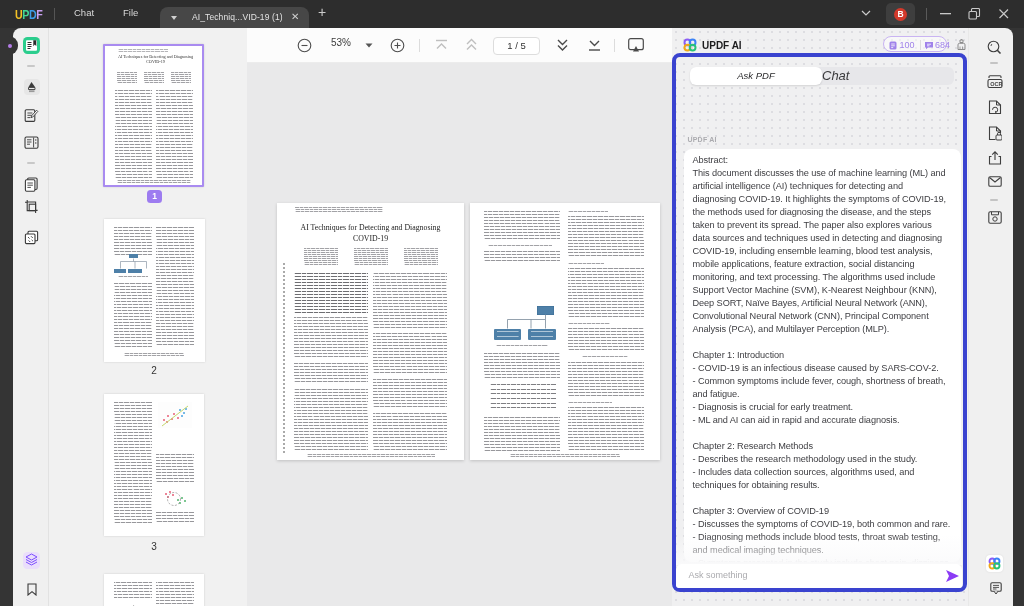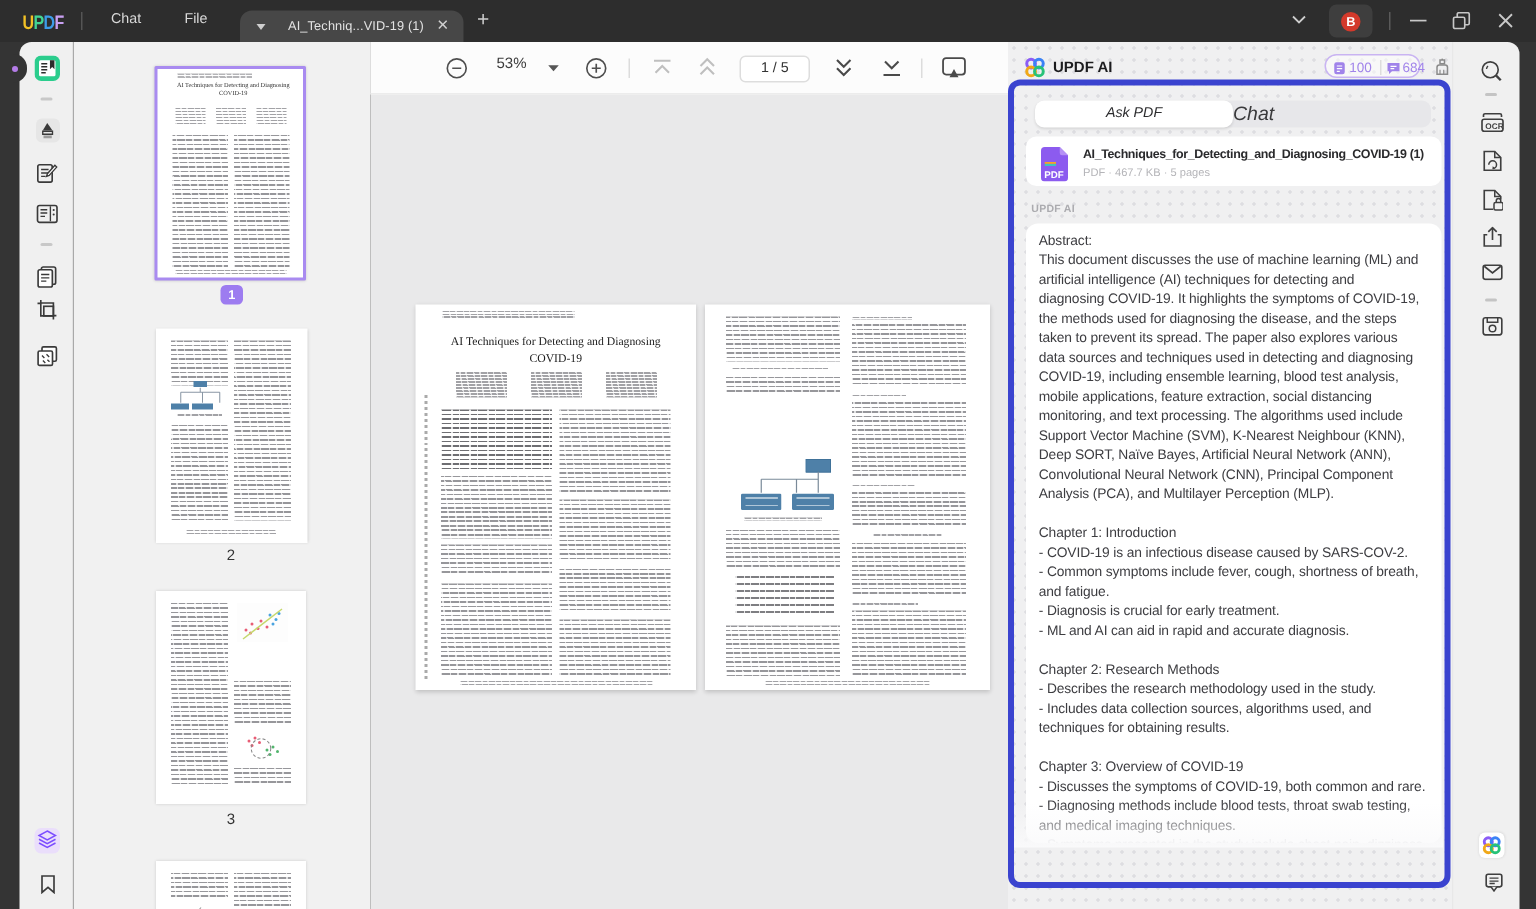--- a/index.html
+++ b/index.html
@@ -337,31 +337,20 @@
     </div>
     <svg id="broom" width="11" height="12">
       <path d="M4 1 h3 v2.5 h-3 Z M5.5 0.8 v-1" stroke="#8a8a8a" stroke-width="1" fill="none"></path>
       <path d="M2 5.8 a1.5 1.5 0 0 1 1.5-1.5 h4 a1.5 1.5 0 0 1 1.5 1.5 v4.7 h-7 Z" stroke="#8a8a8a" stroke-width="1" fill="none"></path>
       <path d="M4 7.5 v3 M6.5 7.5 v3" stroke="#8a8a8a" stroke-width="0.8"></path>
     </svg>
     <div id="aipanel">
       <div id="tabs">
         <div id="tab-ask">Ask PDF</div>
         <div id="tab-chat">Chat</div>
-      </div>
-      <div id="filecard">
-        <svg class="abs" style="left:10px; top:7px;" width="18" height="23">
-          <path d="M0 2.5 A2.5 2.5 0 0 1 2.5 0 H12.5 L18 5.5 V20.5 A2.5 2.5 0 0 1 15.5 23 H2.5 A2.5 2.5 0 0 1 0 20.5 Z" fill="#8c5bef"></path>
-          <path d="M12.5 0 L18 5.5 H14 A1.5 1.5 0 0 1 12.5 4 Z" fill="#b591f5"></path>
-          <rect x="2.5" y="10" width="7.5" height="1.2" fill="#f5a623"></rect>
-          <rect x="2.5" y="11.4" width="7.5" height="1.2" fill="#35d0ba"></rect>
-          <text x="2.2" y="20.4" font-size="6.5" font-weight="bold" fill="#fff" font-family="Liberation Sans">PDF</text>
-        </svg>
-        <div id="fname">AI_Techniques_for_Detecting_and_Diagnosing_COVID-19 (1)</div>
-        <div id="fsub">PDF · 467.7 KB · 5 pages</div>
       </div>
       <div id="ailabel">UPDF AI</div>
       <div id="msgcard">
         <div id="msgtext">Abstract:<br>
 This document discusses the use of machine learning (ML) and<br>
 artificial intelligence (AI) techniques for detecting and<br>
 diagnosing COVID-19. It highlights the symptoms of COVID-19,<br>
 the methods used for diagnosing the disease, and the steps<br>
 taken to prevent its spread. The paper also explores various<br>
 data sources and techniques used in detecting and diagnosing<br>
@@ -385,20 +374,26 @@
 - Includes data collection sources, algorithms used, and<br>
 techniques for obtaining results.<br>
 &nbsp;<br>
 Chapter 3: Overview of COVID-19<br>
 - Discusses the symptoms of COVID-19, both common and rare.<br>
 - Diagnosing methods include blood tests, throat swab testing,<br>
 and medical imaging techniques.<br>
 <span style="color:#c9c9cd">- Symptoms presented in the study include chest pain, dizziness,</span></div>
       </div>
       <div id="fade"></div>
+      <div id="inputrow">
+        <div id="askph">Ask something</div>
+        <svg class="abs" style="left:269px; top:5px;" width="15" height="14">
+          <path d="M1 1 L14 7 L1 13 L4 7 Z" fill="#8b3bf5"></path>
+        </svg>
+      </div>
     </div>
   </div>
   <div id="rsb">
     <svg class="abs" style="left:18px; top:12px;" width="15" height="15">
       <circle cx="6.5" cy="6.5" r="5.3" stroke="#3f3f3f" stroke-width="1.1" fill="none"></circle>
       <path d="M10.3 10.3 L13.5 13.5" stroke="#3f3f3f" stroke-width="1.6"></path>
       <path d="M5 4 a3 3 0 0 0 -1 2" stroke="#3f3f3f" stroke-width="0.9" fill="none"></path>
     </svg>
     <div class="dash" style="left:21px; top:34px; background:#c4c4c4;"></div>
     <svg class="abs" style="left:18px; top:47px;" width="16" height="14">

